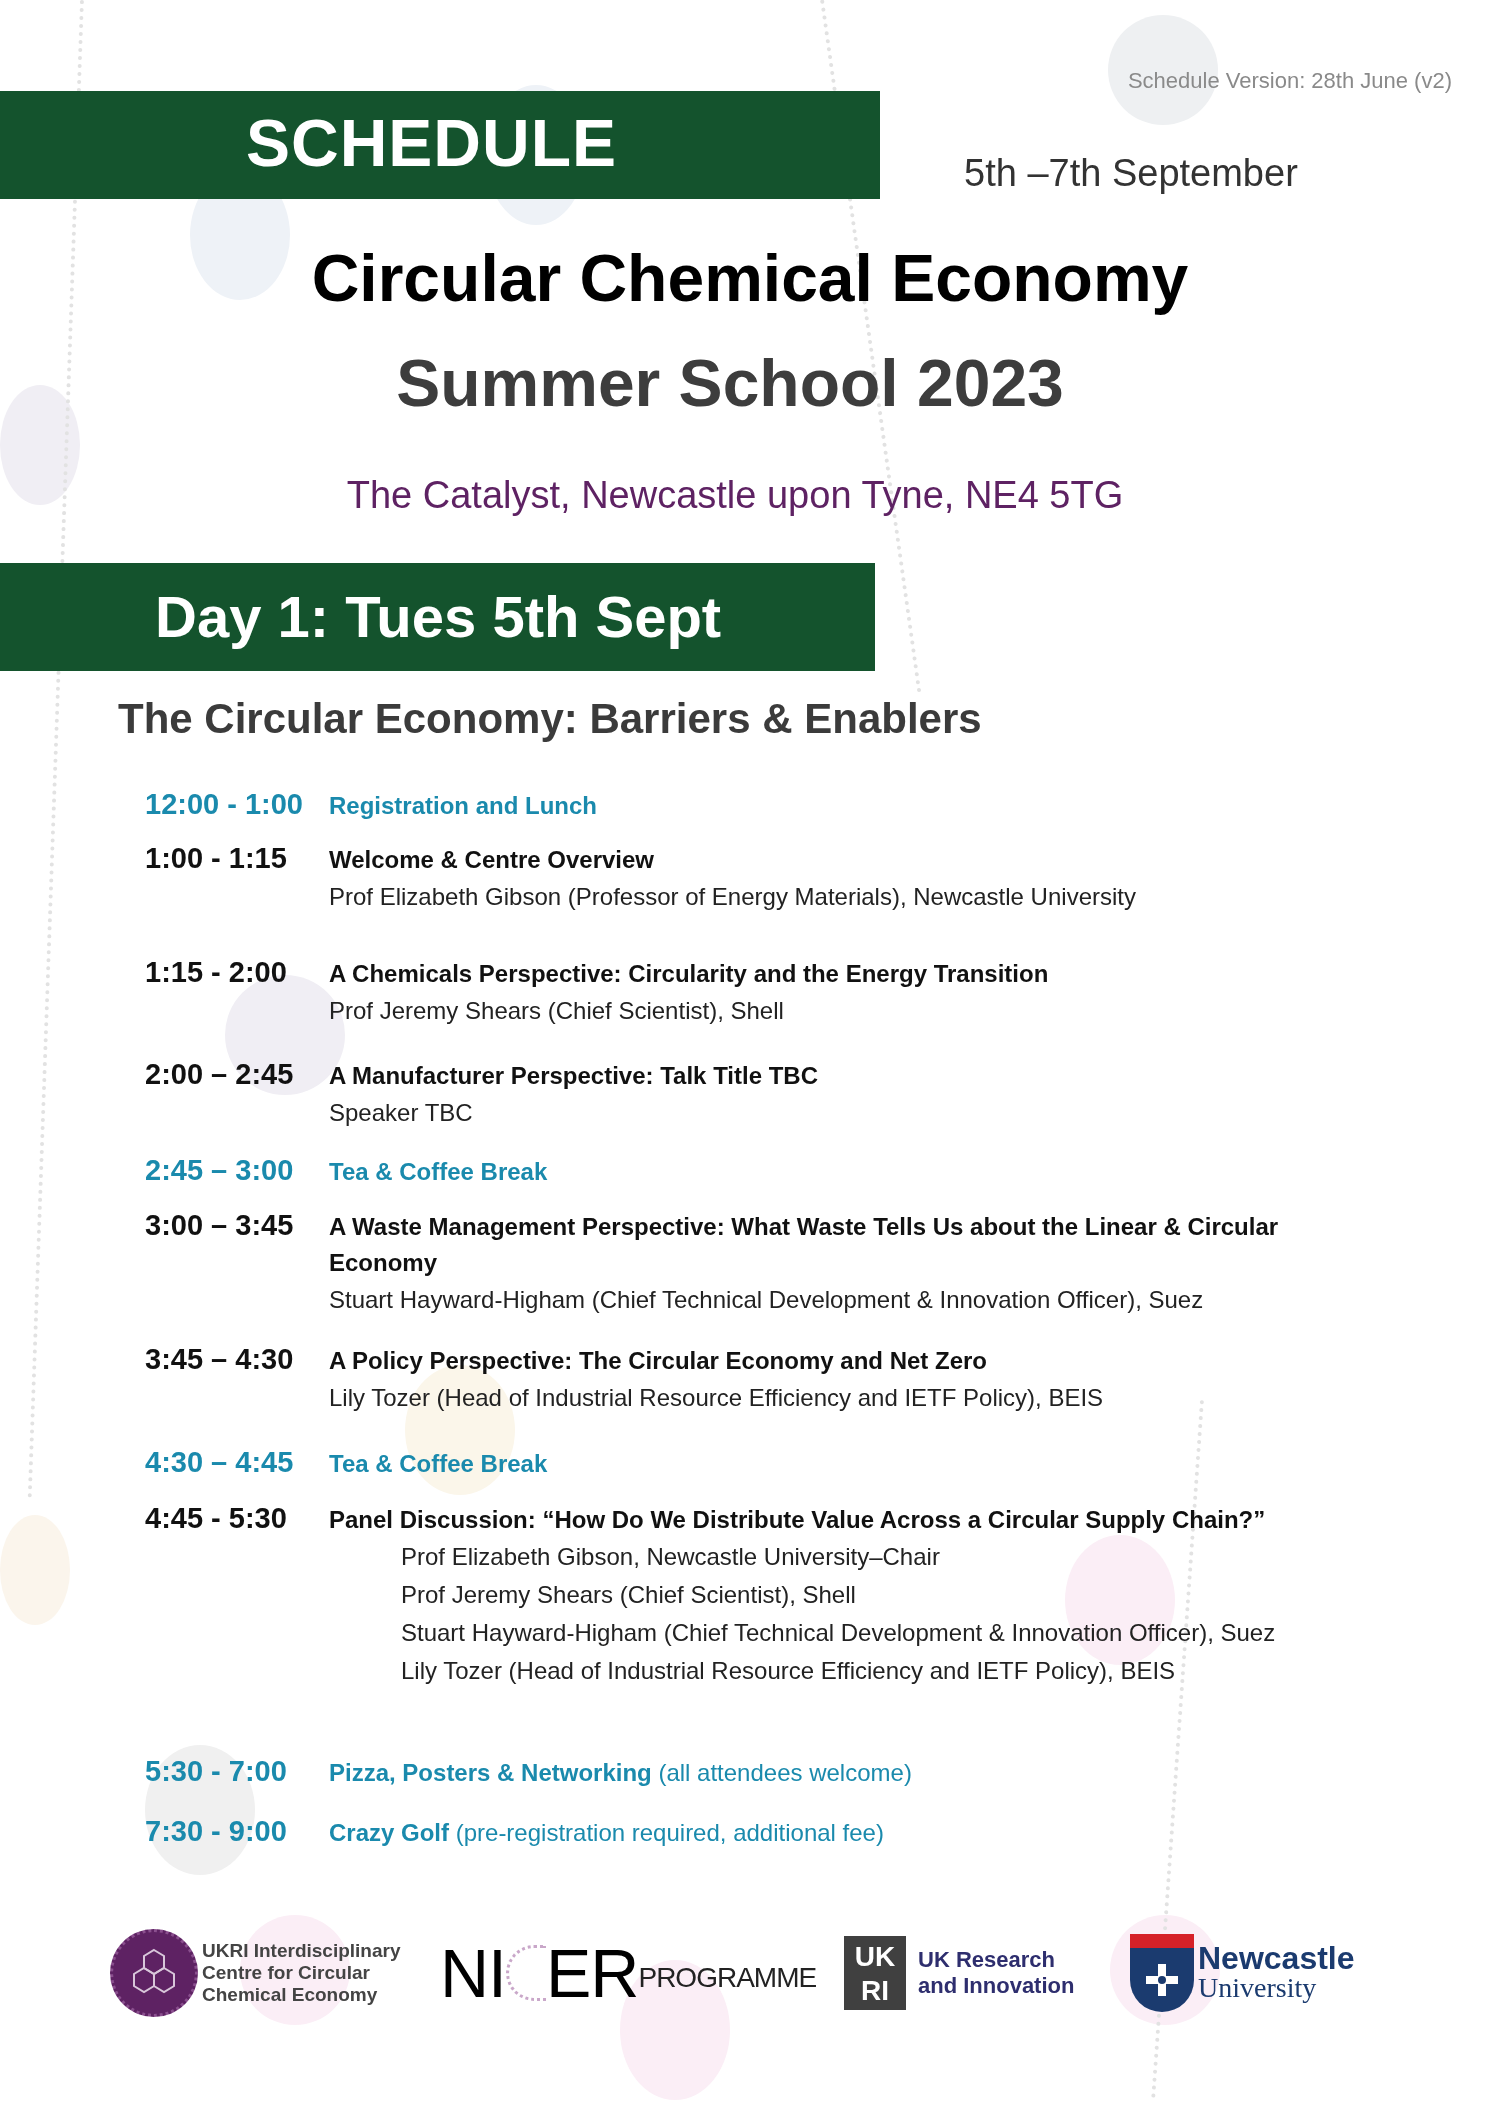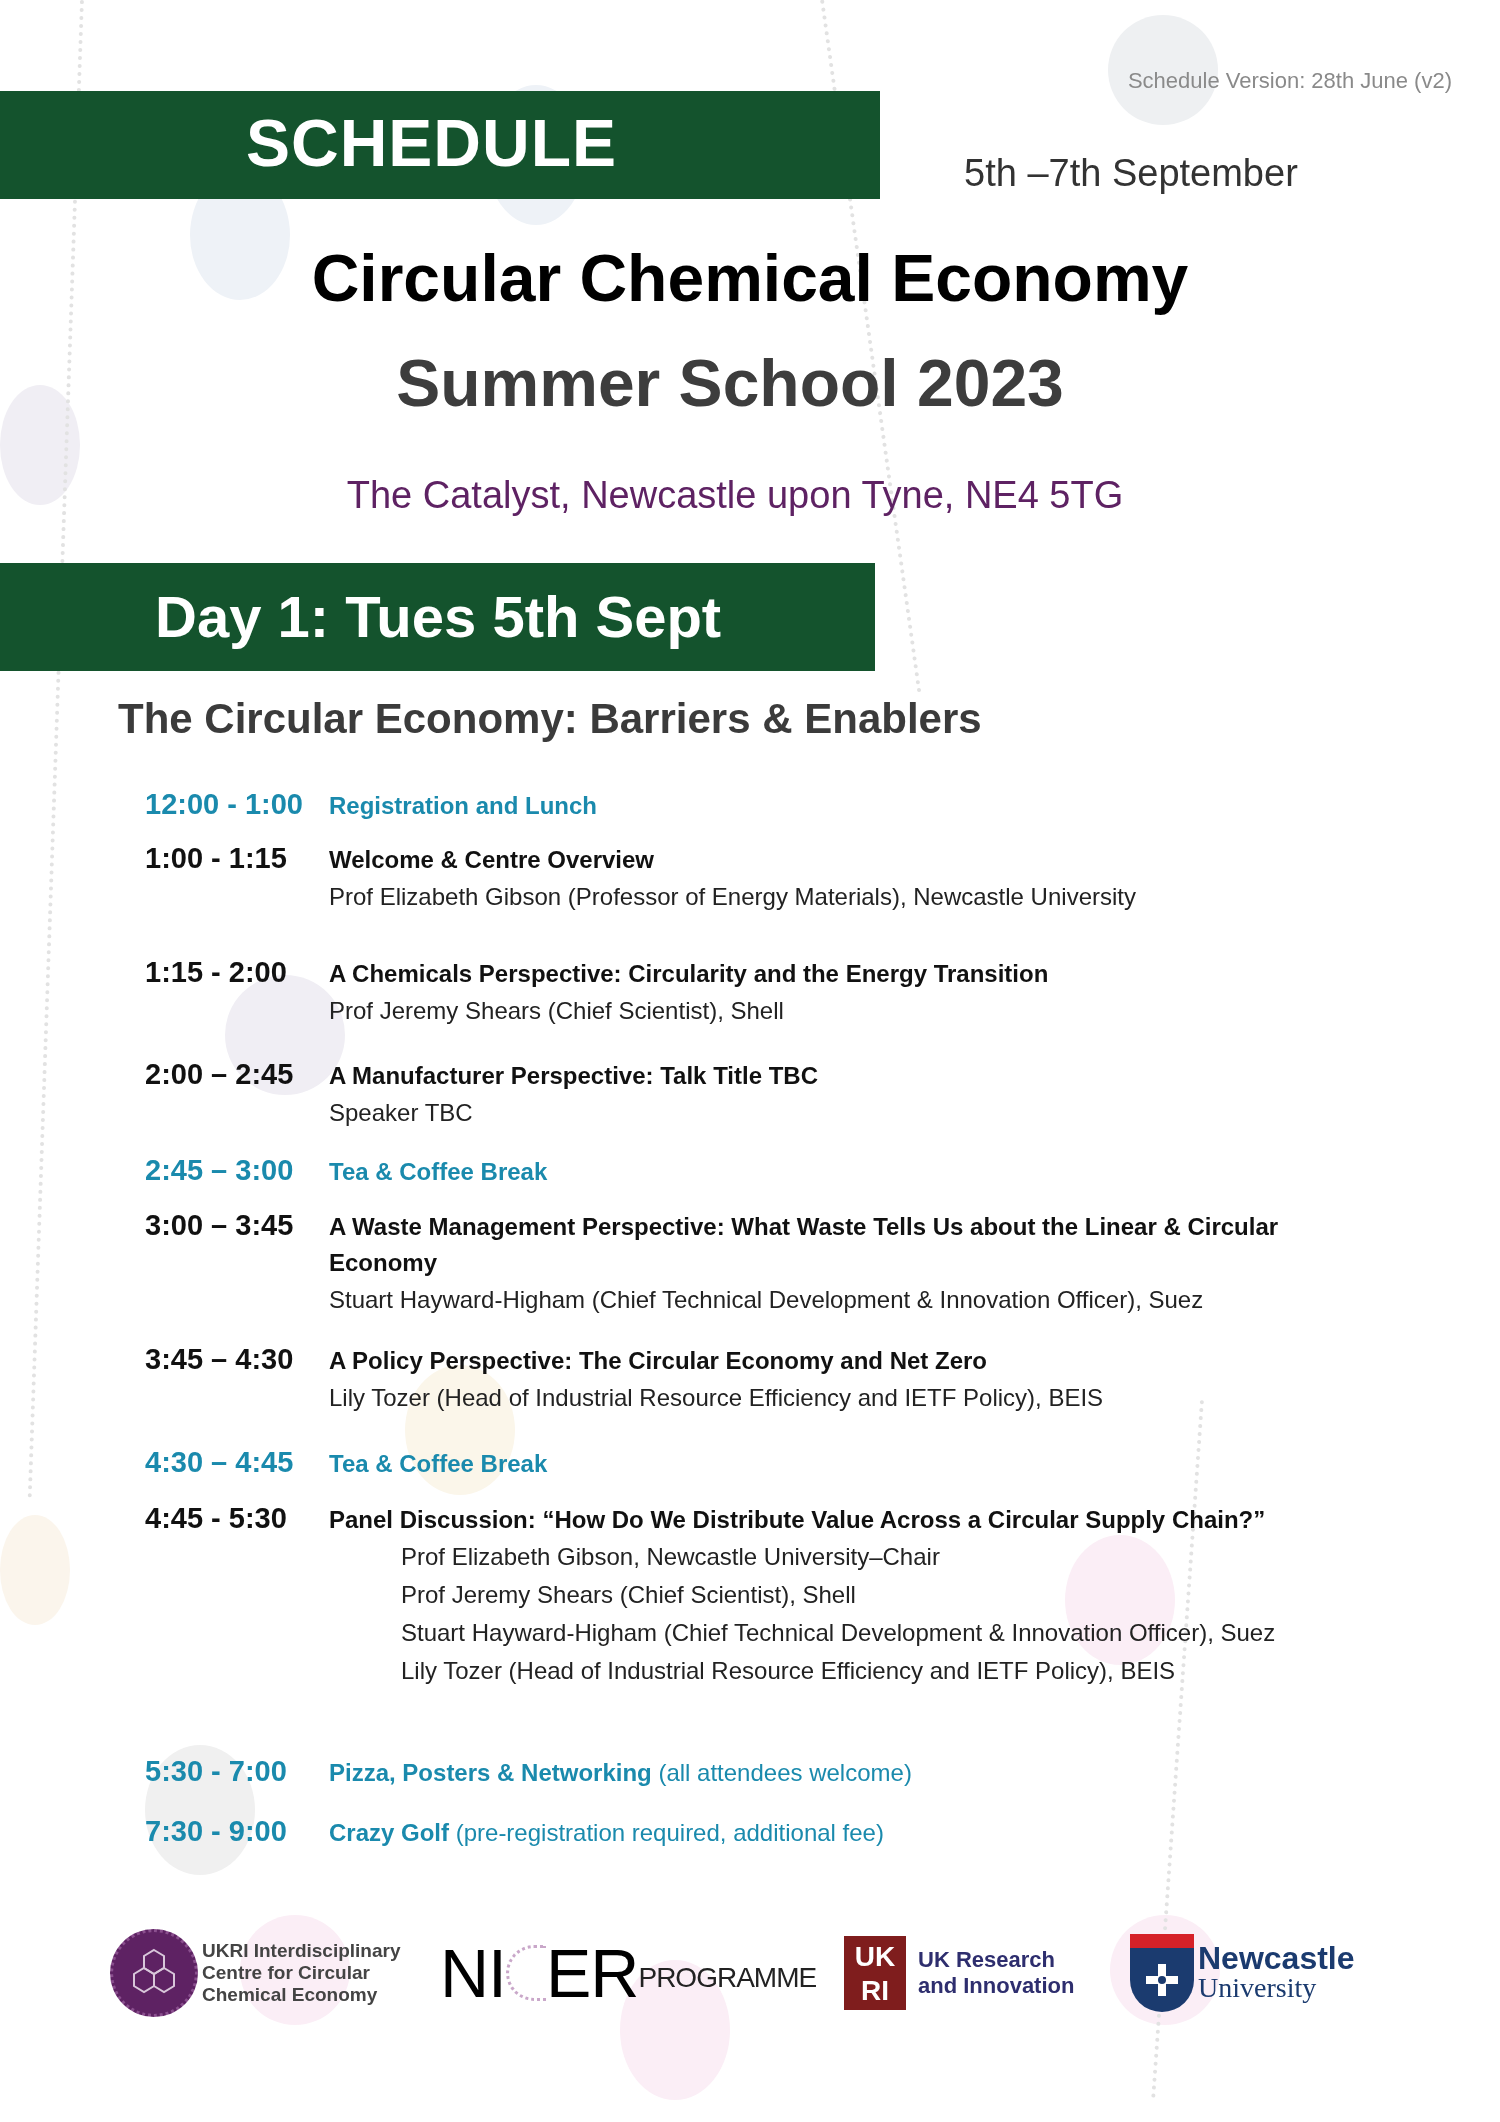--- a/index.html
+++ b/index.html
@@ -33,21 +33,21 @@
     .teal { color: #1a8aad; }
     .black { color: #111; }
     .panel-list { padding-left: 72px; }
 
     .logos { position: absolute; top: 1918px; left: 110px; width: 1290px; height: 110px; }
     .logo { position: absolute; top: 0; height: 110px; display: flex; align-items: center; }
     .ukri-centre-mark { width: 88px; height: 88px; border-radius: 50%; background: #5e2263; border: 3px dotted #8a4f8e; display: flex; align-items: center; justify-content: center; }
     .centre-text { margin-left: 4px; font-size: 19px; line-height: 22px; color: #444; font-weight: bold; }
     .nicer-text { font-size: 68px; color: #000; letter-spacing: -1px; }
     .nicer-prog { font-size: 28px; color: #222; letter-spacing: -1px; }
-    .ukri-box { width: 62px; height: 74px; background: #7f1d1d; color: #fff; font-size: 28px; font-weight: bold; line-height: 34px; text-align: center; padding-top: 4px; }
+    .ukri-box { width: 62px; height: 74px; background: #404040; color: #fff; font-size: 28px; font-weight: bold; line-height: 34px; text-align: center; padding-top: 4px; }
     .ukri-text { margin-left: 12px; font-size: 22px; line-height: 26px; color: #2e2e6e; font-weight: bold; }
     .ncl-shield { width: 64px; height: 78px; background: #1b3b6f; border-radius: 0 0 32px 32px; display: flex; align-items: center; justify-content: center; border-top: 14px solid #d62128; }
     .ncl-text { margin-left: 4px; color: #1b3b6f; line-height: 30px; }
     .ncl-1 { font-size: 32px; font-weight: bold; }
     .ncl-2 { font-size: 28px; font-family: "Liberation Serif", serif; }
   </style>
 </head>
 <body>
 
 <div>

